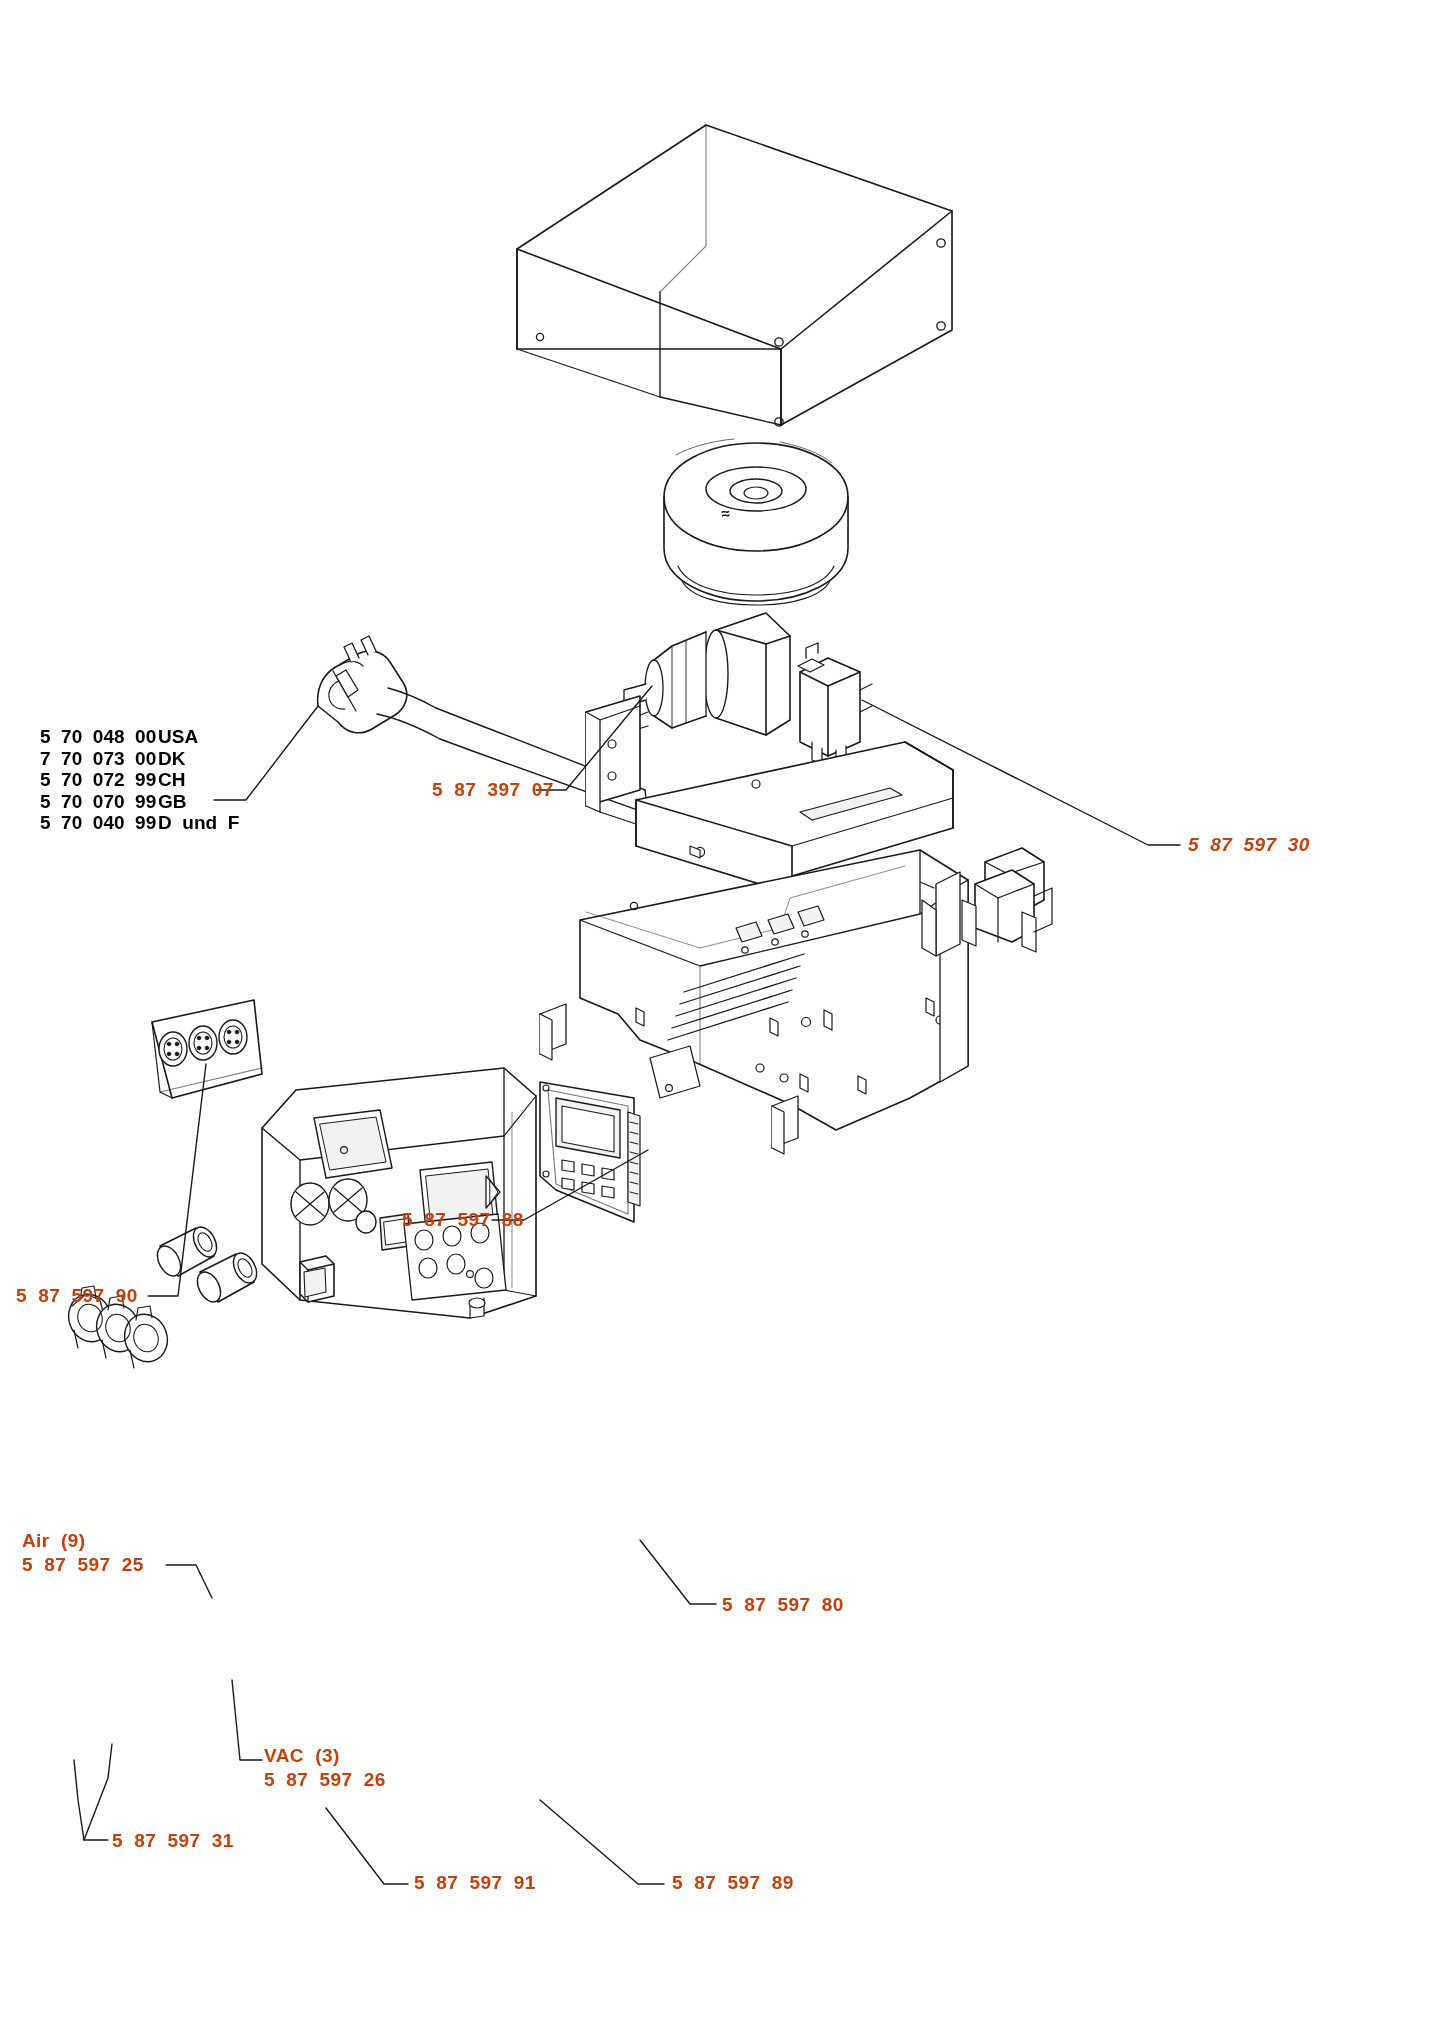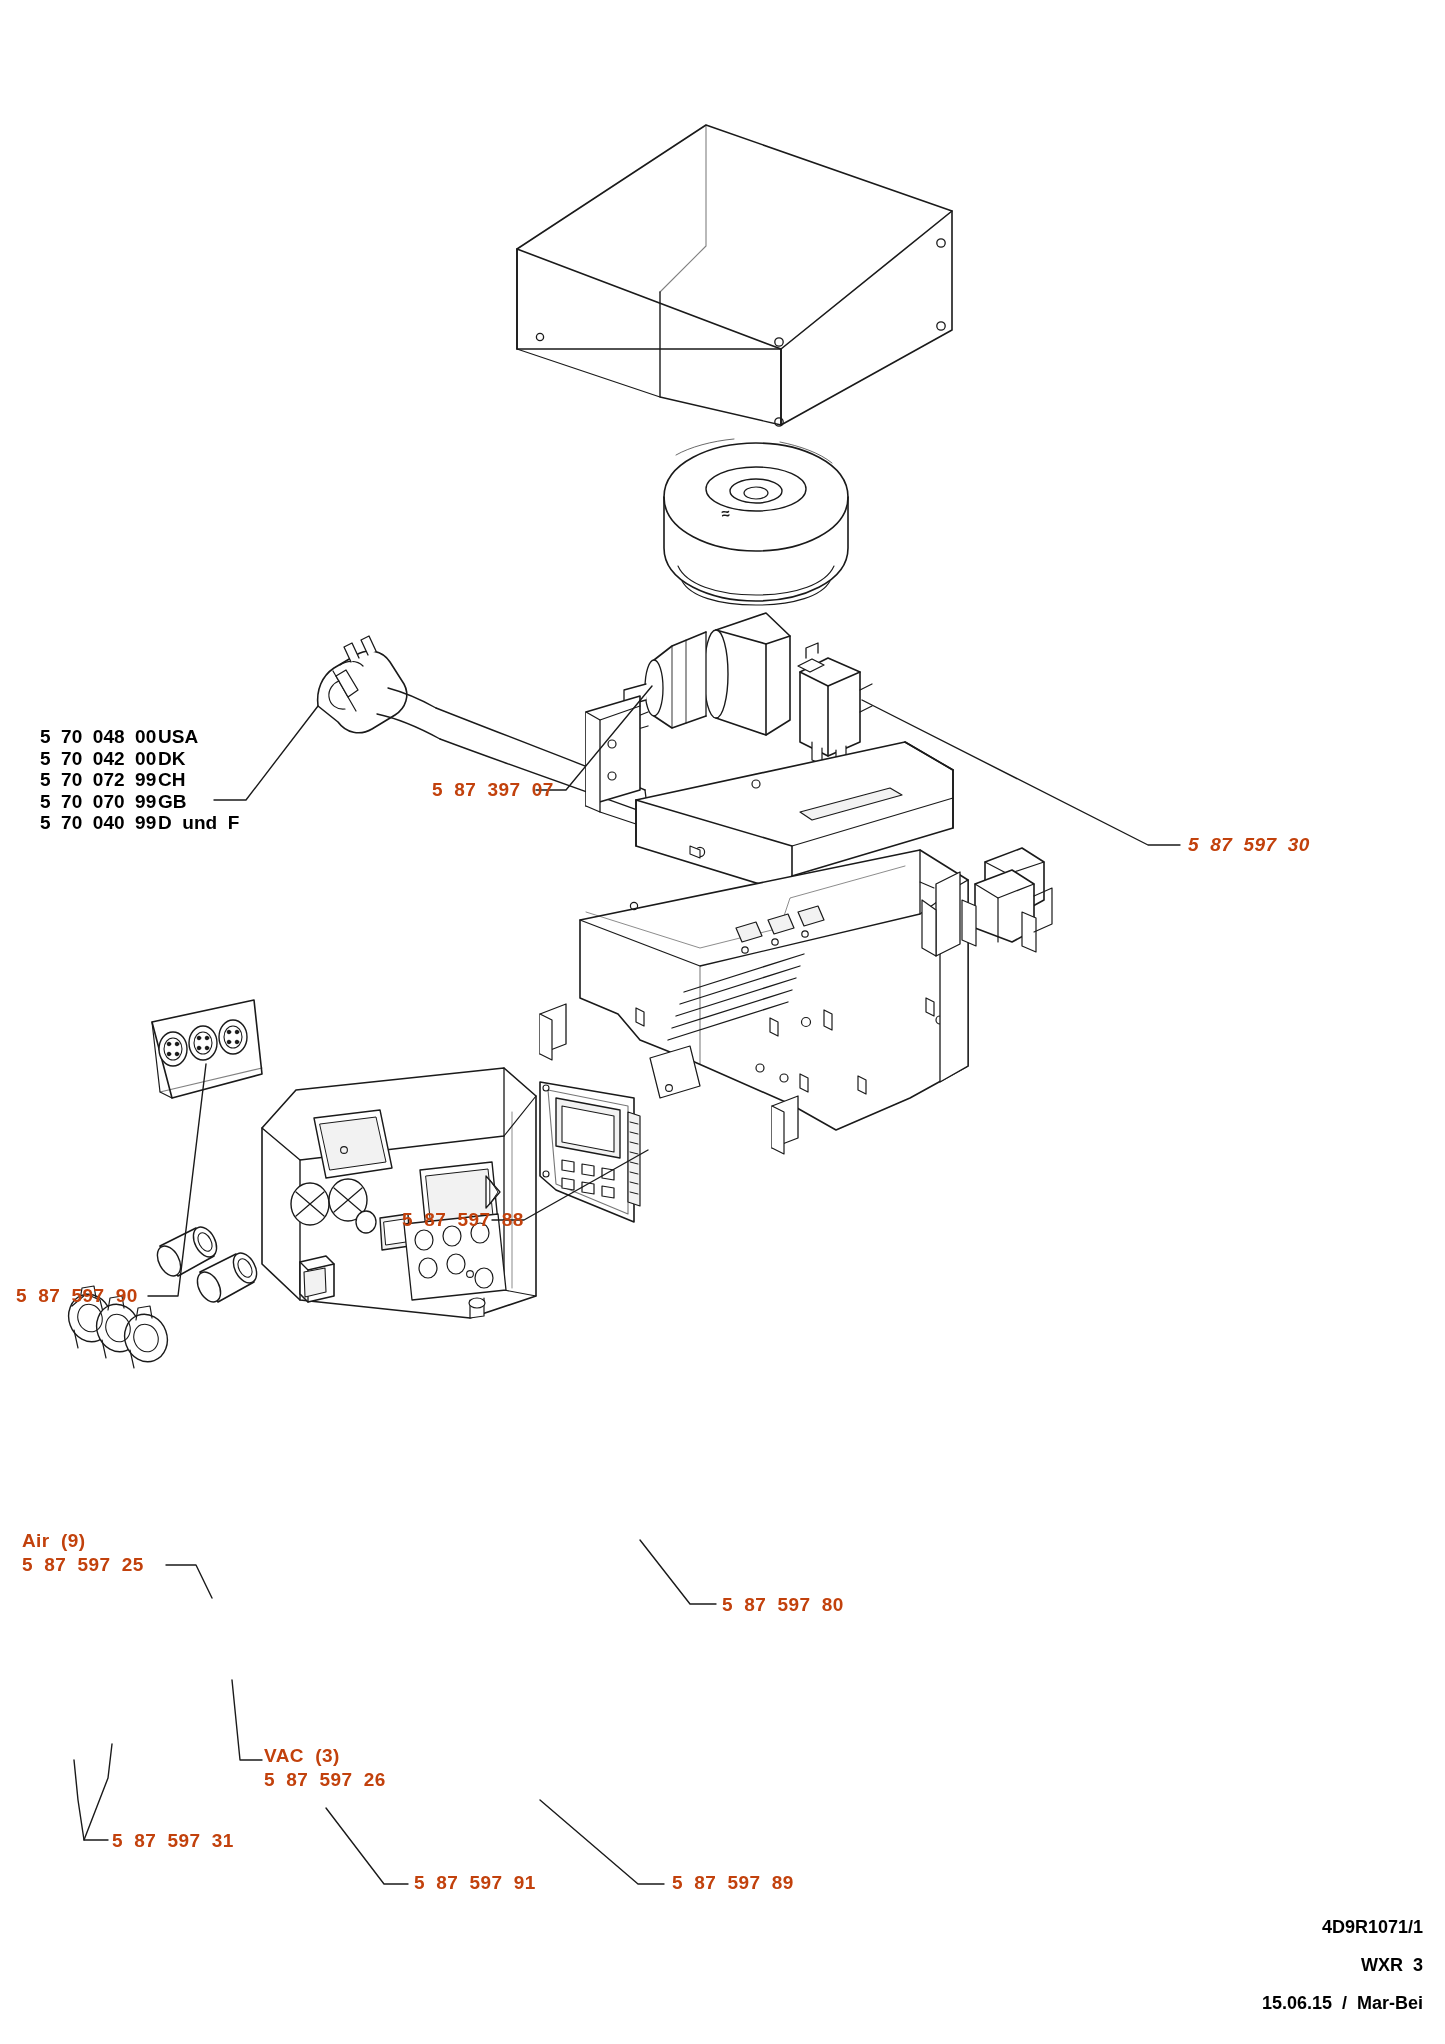--- a/index.html
+++ b/index.html
@@ -367,21 +367,21 @@
       <path d="M664 1884 L638 1884 L540 1800"></path>
     </g>
   </svg>
 
   <div id="partlist">
     <div class="row">
       <span class="pn">5  70  048  00</span>
       <span class="cc">USA</span>
     </div>
     <div class="row">
-      <span class="pn">5  70  042  00</span>
+      <span class="pn">7  70  073  00</span>
       <span class="cc">DK</span>
     </div>
     <div class="row">
       <span class="pn">5  70  072  99</span>
       <span class="cc">CH</span>
     </div>
     <div class="row">
       <span class="pn">5  70  070  99</span>
       <span class="cc">GB</span>
     </div>
@@ -406,19 +406,14 @@
   <div class="lbl" style="left:264px;top:1769px;">5  87  597  26</div>
 
   <div class="lbl" style="left:112px;top:1830px;">5  87  597  31</div>
 
   <div class="lbl" style="left:414px;top:1872px;">5  87  597  91</div>
 
   <div class="lbl" style="left:722px;top:1594px;">5  87  597  80</div>
 
   <div class="lbl" style="left:672px;top:1872px;">5  87  597  89</div>
 
-  <div id="footer">
-    <div>4D9R1071/1</div>
-    <div>WXR  3</div>
-    <div>15.06.15  /  Mar-Bei</div>
-  </div>
 
 </div>
 
 </body></html>

